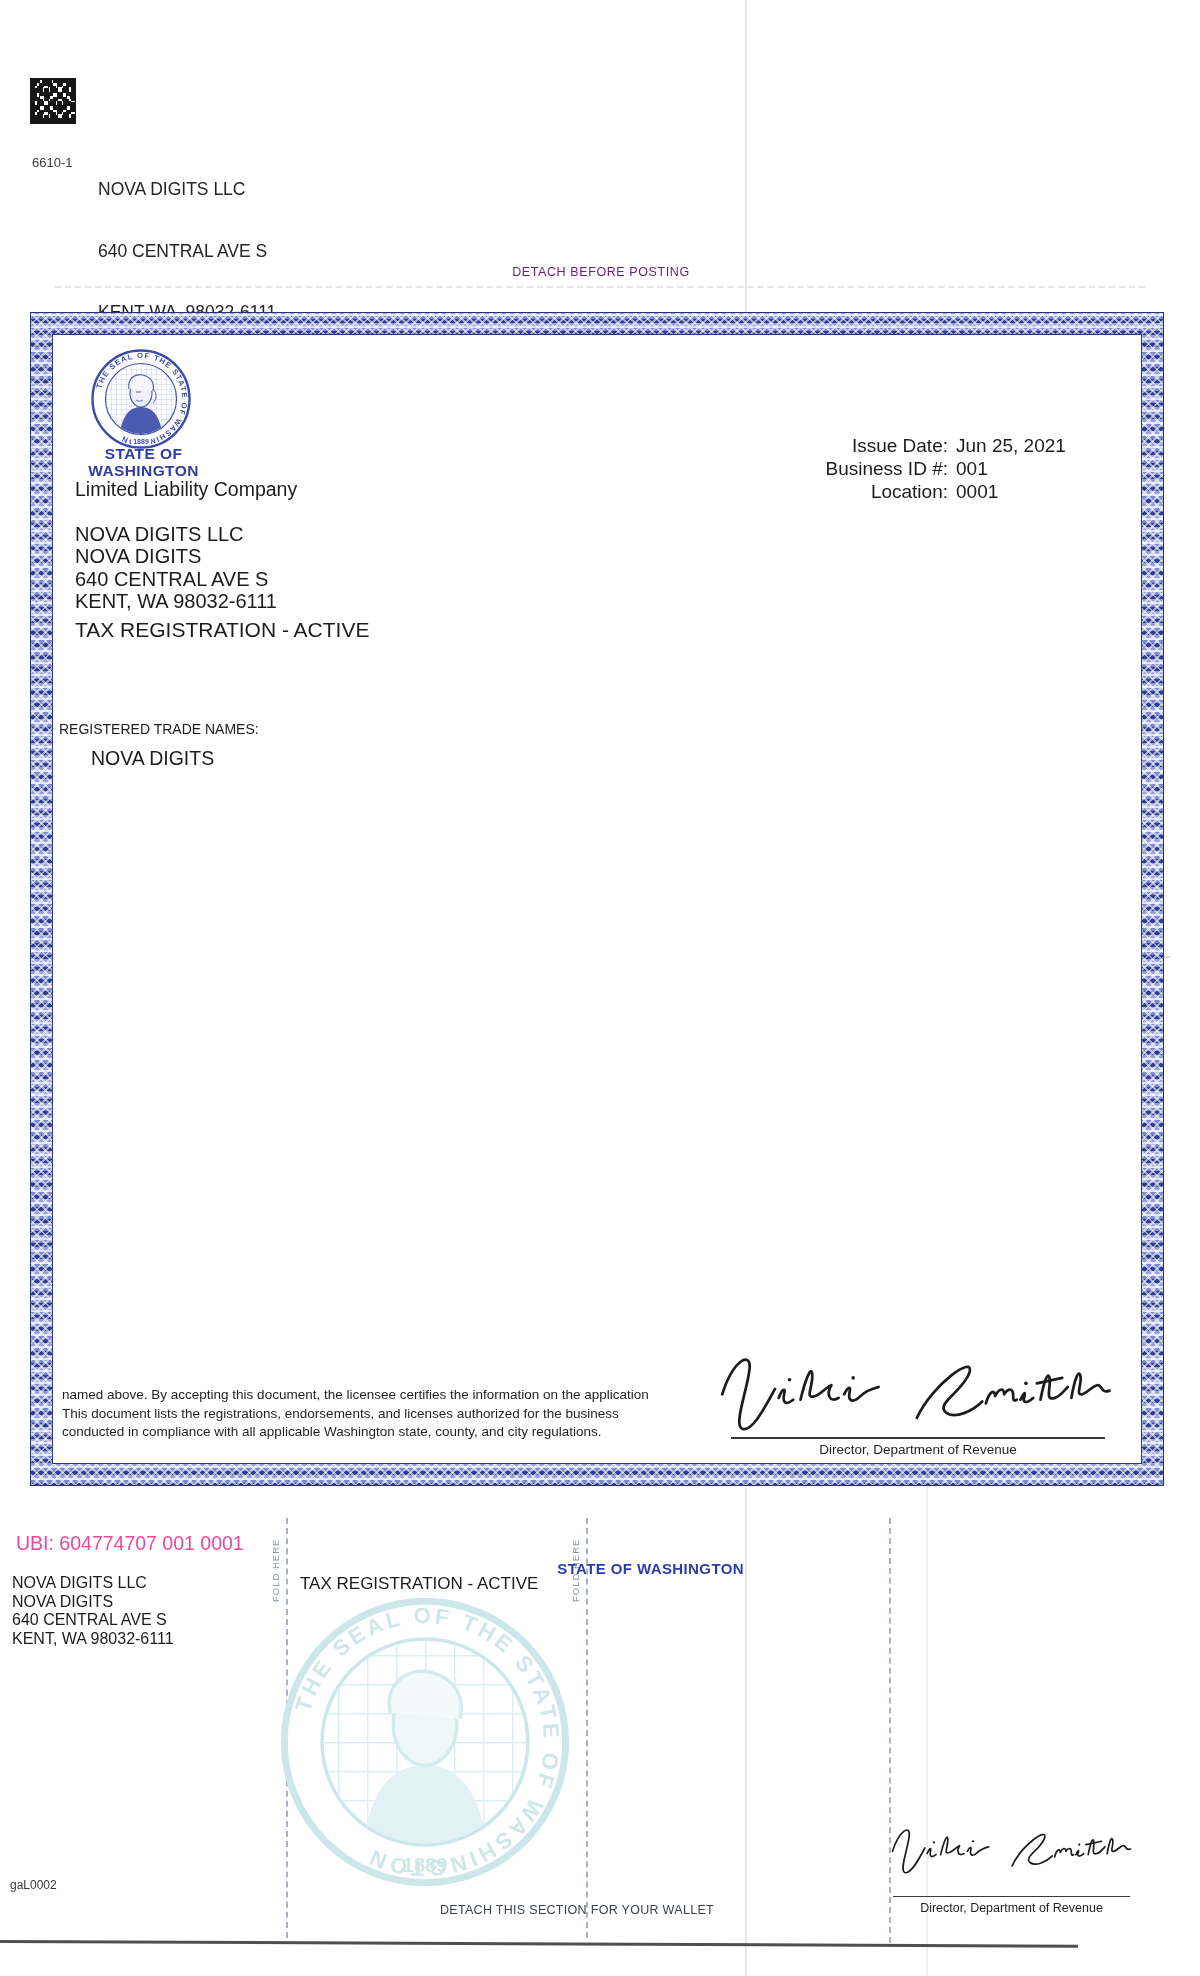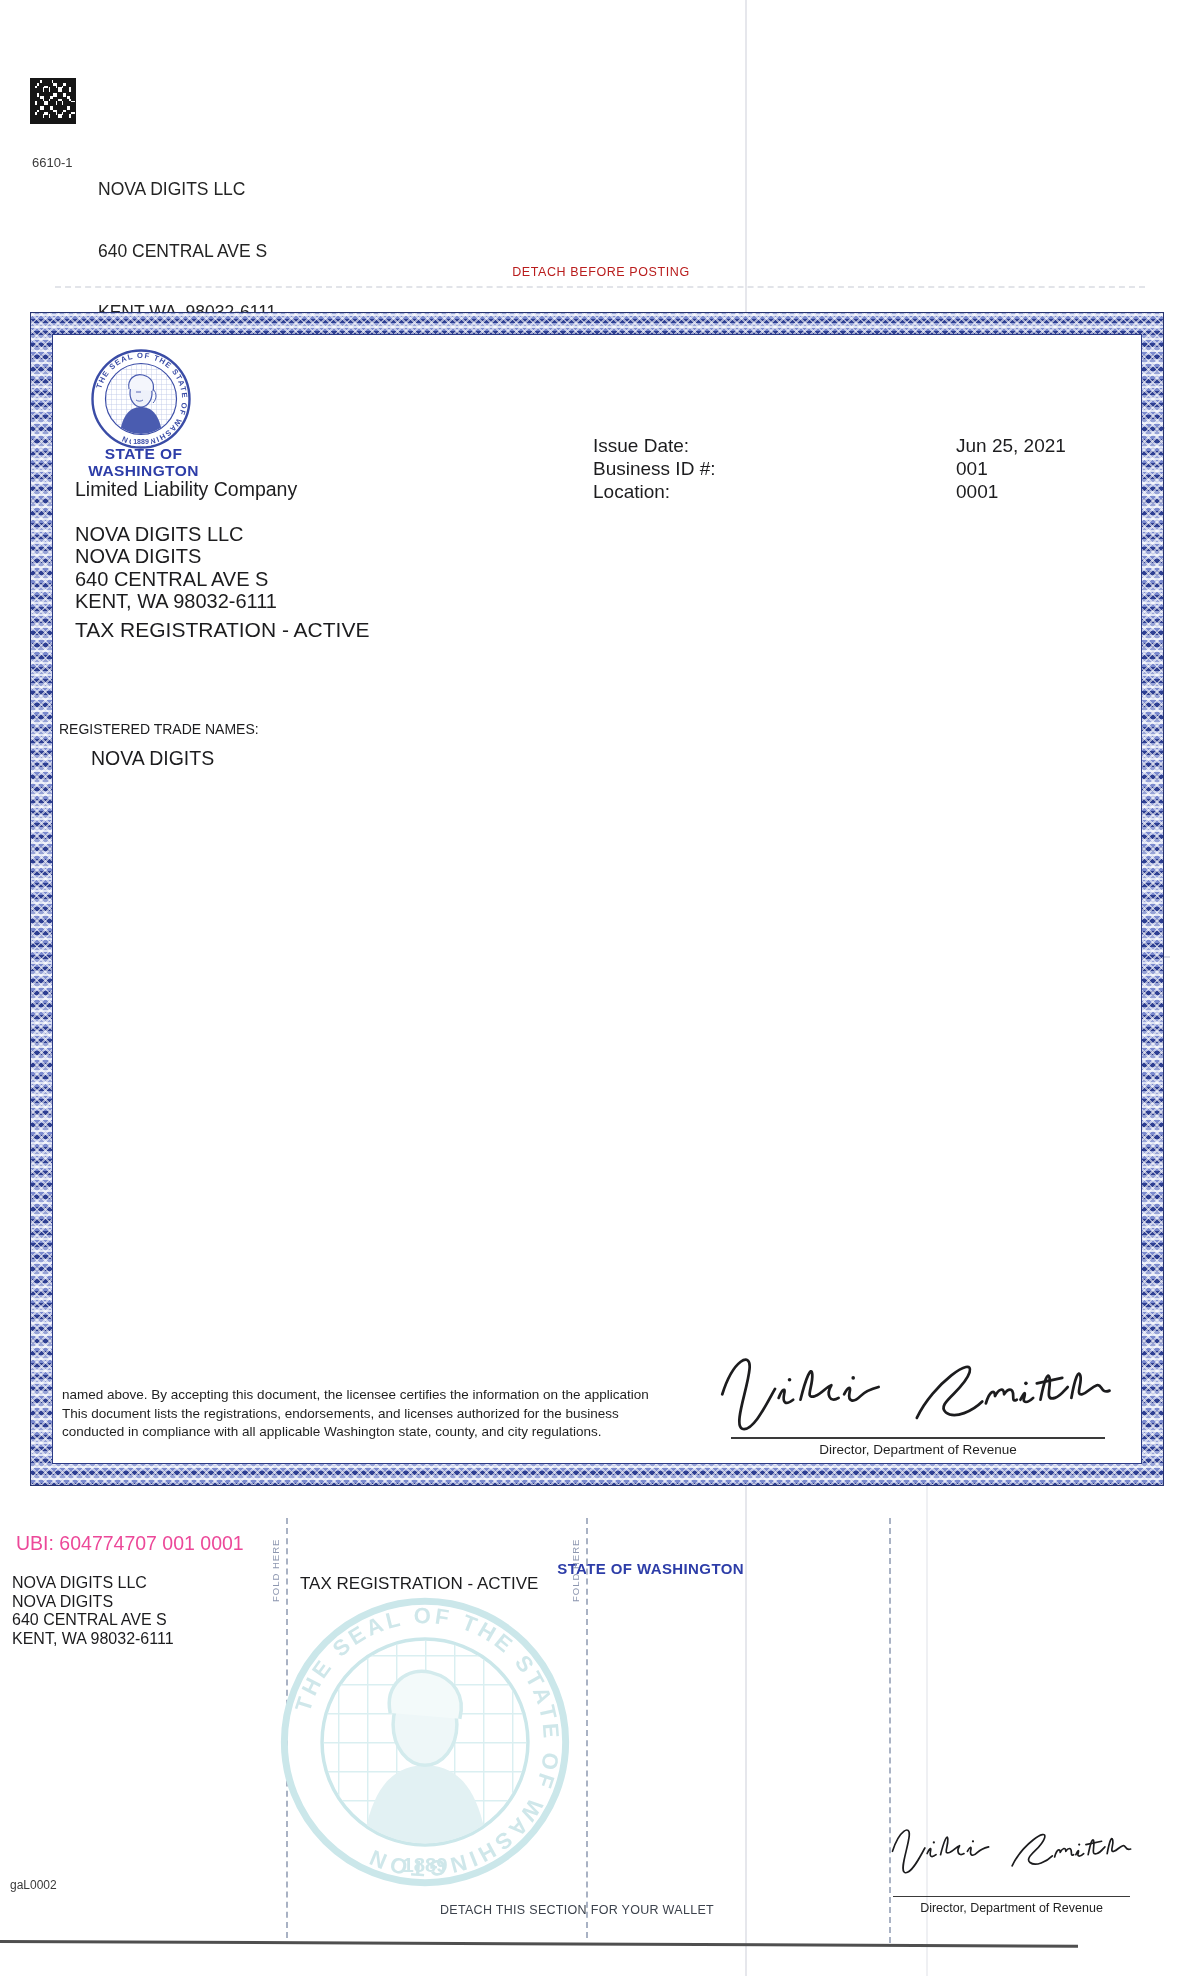--- a/index.html
+++ b/index.html
@@ -11,40 +11,40 @@
   .dm{left:30px;top:78px;width:46px;height:46px;box-sizing:border-box;
       border-left:5px solid #161616;border-bottom:5px solid #161616;
       border-top:5px dashed #161616;border-right:5px dashed #161616;
       background:
         repeating-conic-gradient(from 90deg,#161616 0% 25%,transparent 0% 50%) 2px 3px/13px 13px,
         repeating-conic-gradient(#161616 0% 25%,#fff 0% 50%) 0 0/9px 9px;}
   .dm-code{left:32px;top:155px;font-size:13px;color:#3a3a3a;}
   .mail-addr{left:98px;top:138px;font-size:17.5px;line-height:20.5px;color:#242424;white-space:pre;}
 
   .detach-top{left:451px;top:265px;width:300px;text-align:center;font-size:12.5px;
-              color:#b91c1c;letter-spacing:.6px;}
+              color:#701a75;letter-spacing:.6px;}
 
   
   .cert{left:30px;top:312px;width:1134px;height:1174px;box-sizing:border-box;padding:21px;
         border:1px solid #26336f;background-color:#6072ba;
         background-image:
           repeating-linear-gradient(45deg, rgba(255,255,255,.55) 0 2px, rgba(255,255,255,0) 2px 6px),
           repeating-linear-gradient(-45deg, rgba(255,255,255,.55) 0 2px, rgba(255,255,255,0) 2px 6px),
           repeating-linear-gradient(0deg,#2e3f92 0 2px,#7b8ace 2px 5px,#dde2f3 5px 7px,#96a2d6 7px 10px,#2e3f92 10px 12px);}
   .cert-inner{position:relative;width:100%;height:100%;background:#fff;
               border:1.5px solid #2b3a85;box-sizing:border-box;}
   .cert-title{left:0;top:50px;width:100%;text-align:center;font-size:39px;font-weight:bold;
               color:#3b4cb0;letter-spacing:.5px;}
   .seal{left:38px;top:14px;width:100px;height:100px;}
   .state-label{left:8px;top:110px;width:165px;text-align:center;font-size:15.5px;font-weight:bold;
                color:#2d3da8;line-height:17px;letter-spacing:.4px;}
   .entity{left:22px;top:143px;font-size:19.5px;color:#1d1d1f;}
   .meta{left:540px;top:99px;border-collapse:collapse;font-size:19px;color:#1d1d1f;}
   .meta td{padding:0;line-height:23px;white-space:nowrap;}
-  .meta td.l{width:355px;padding-right:8px;margin-top:9px;}
+  .meta td.l{width:355px;text-align:right;padding-right:8px;margin-top:9px;}
   .licensee{left:22px;top:188px;font-size:20px;line-height:22.3px;color:#1c1c1e;}
   .status1{left:22px;top:283px;font-size:21px;color:#1c1c1e;}
   .trade-label{left:6px;top:386px;font-size:14px;color:#1c1c1e;}
   .trade-name{left:38px;top:412px;font-size:19.5px;color:#1c1c1e;}
   .disclaimer{left:9px;top:1051px;width:600px;font-size:13.5px;line-height:18.6px;color:#1f1f1f;}
   .sig1{left:662px;top:1012px;width:400px;height:100px;}
   .sigline1{left:678px;top:1102px;width:374px;border-top:2px solid #3a3a3a;height:0;}
   .director1{left:678px;top:1107px;width:374px;text-align:center;font-size:13.5px;color:#1f1f1f;}
 
   

